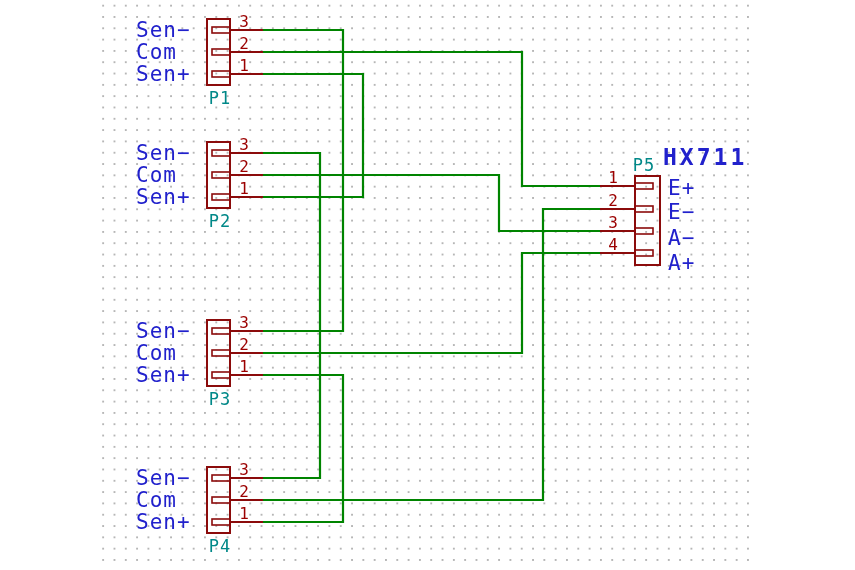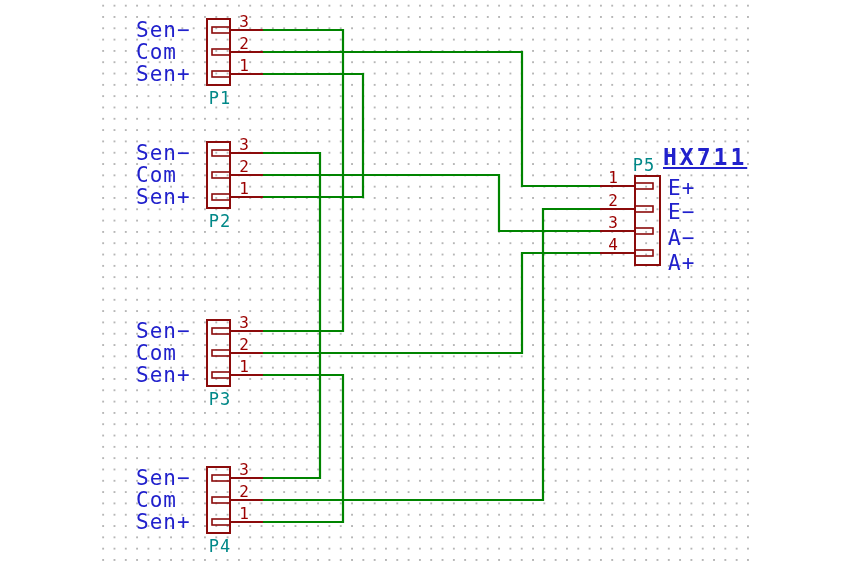--- a/index.html
+++ b/index.html
@@ -27,21 +27,20 @@
     font-family: "DejaVu Sans Mono", "Liberation Mono", monospace;
   }
   #chip-title {
     position: absolute;
     left: 663px;
     top: 144px;
     font-size: 23px;
     letter-spacing: 3px;
     font-weight: bold;
     white-space: nowrap;
-    text-decoration: underline;
   }
   .wire { fill: none; stroke-linejoin: miter; stroke-linecap: butt; }
 </style>
 </head>
 <body>
 
 <div id="stage">
   <div id="grid"></div>
   <svg id="schematic-svg" width="855" height="570" viewBox="0 0 855 570">
       <polyline points="263,30 343,30 343,331 263,331" stroke="#008400" stroke-width="2.2" fill="none" class="wire"></polyline>

